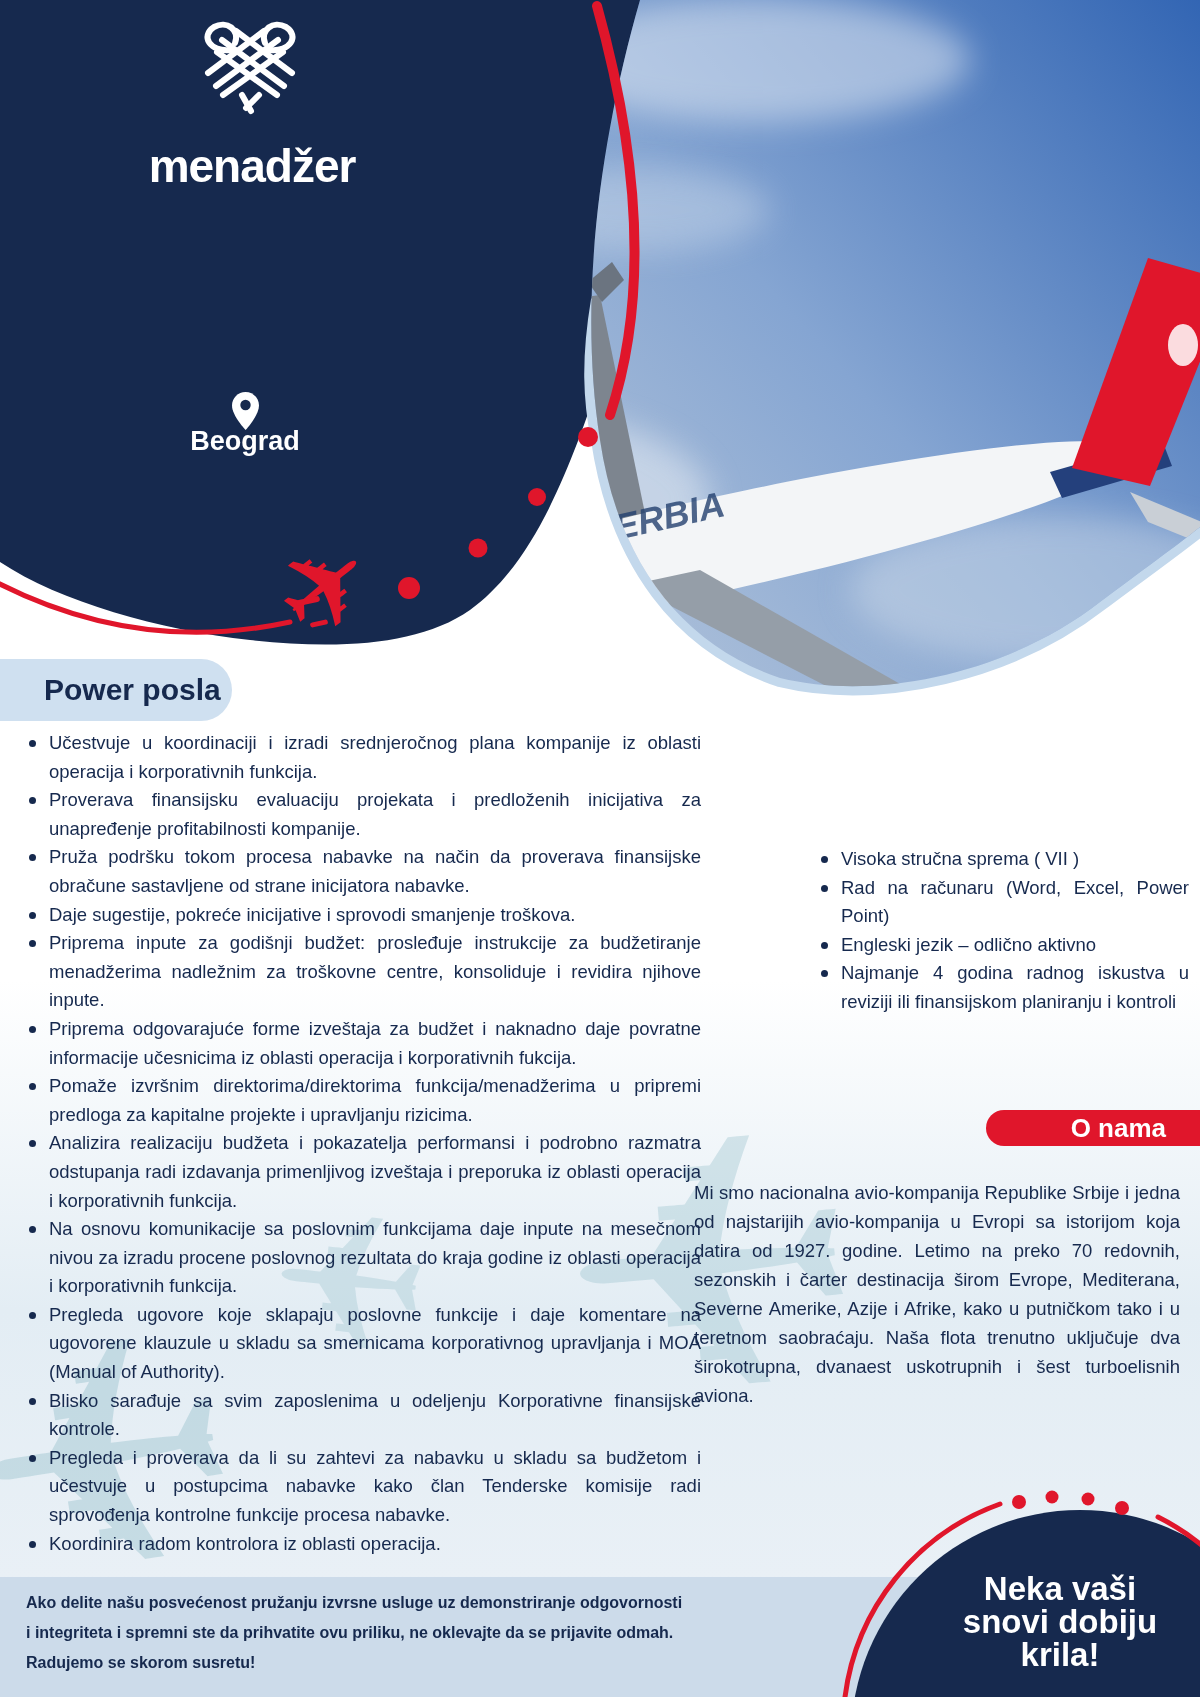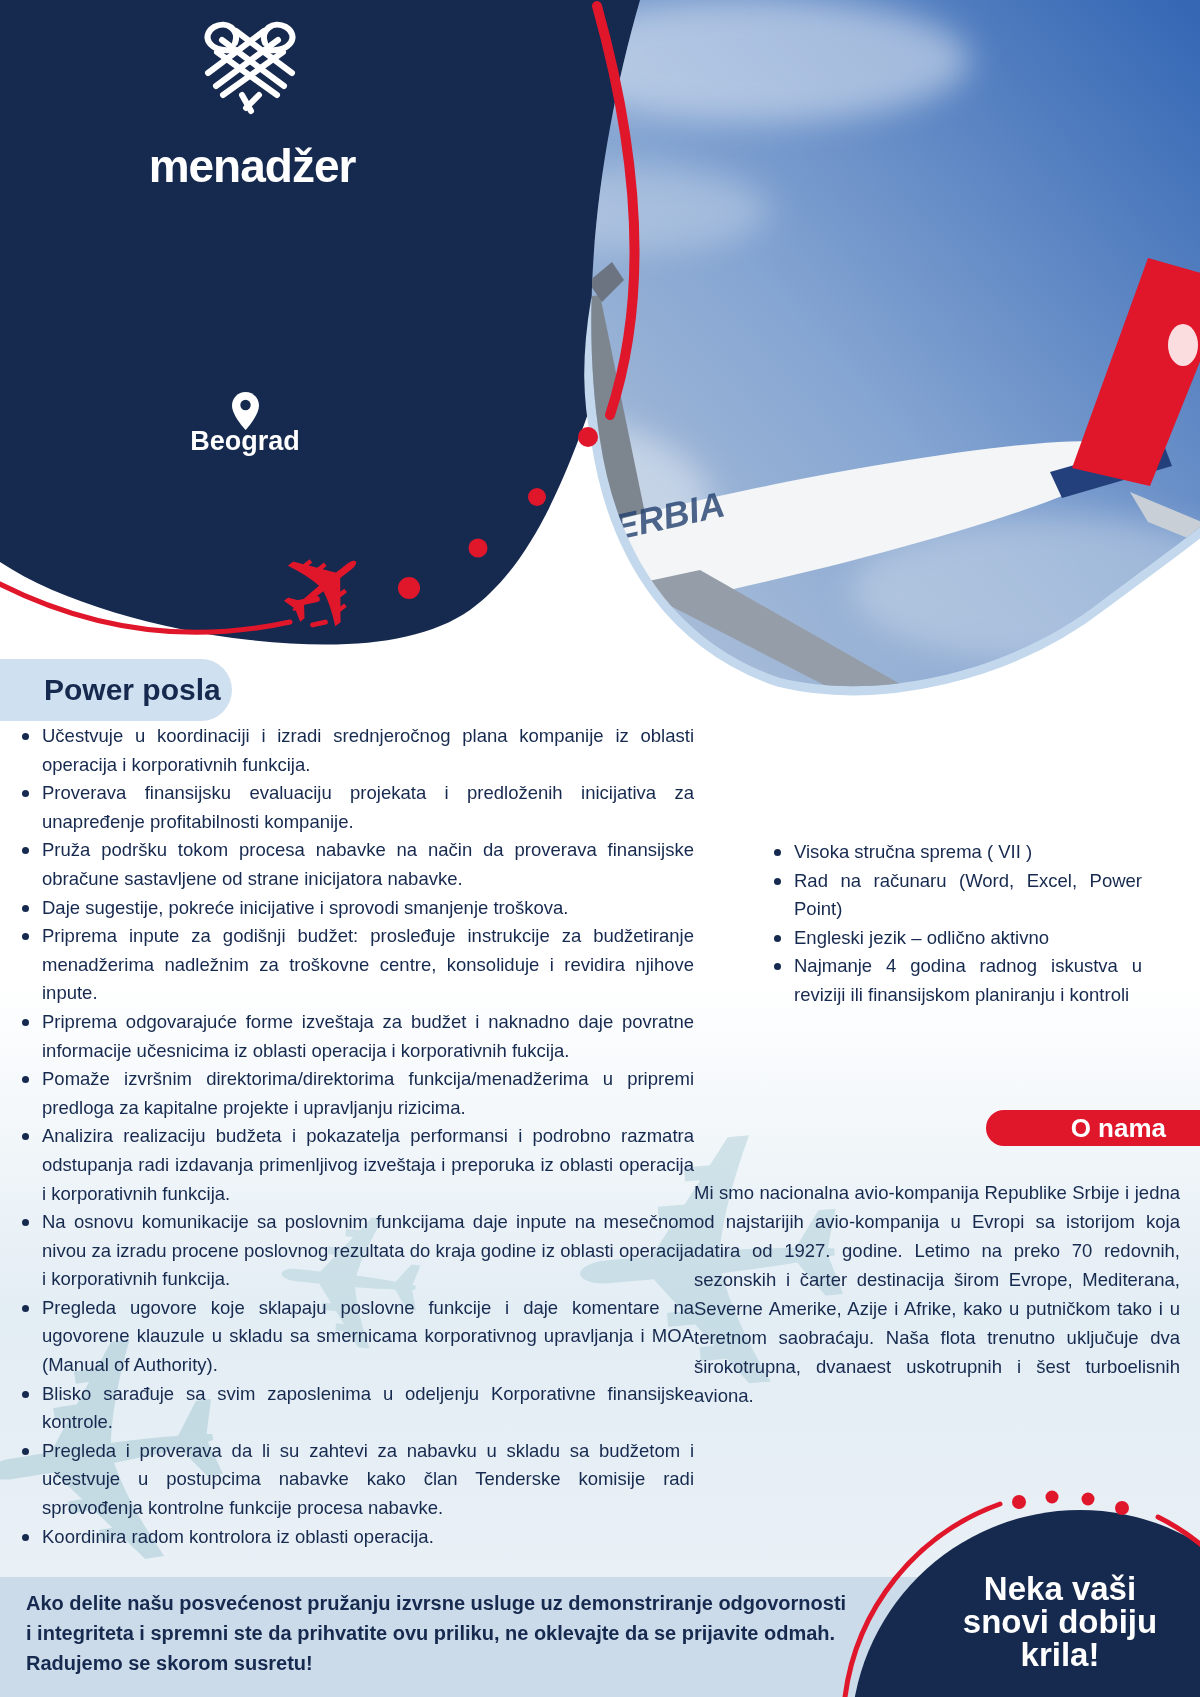--- a/index.html
+++ b/index.html
@@ -9,21 +9,21 @@
   .bg-lower{position:absolute;left:0;top:980px;width:1200px;height:600px;z-index:0;
             background:linear-gradient(180deg, rgba(230,238,246,0) 0%, #e3edf4 55%, #e9f0f6 100%);}
   .wm-plane{position:absolute;z-index:0;font-family:"DejaVu Sans",sans-serif;
             color:#9cc4cf;transform-origin:center;line-height:1;user-select:none;}
   .wm-a{left:-30px;top:1300px;font-size:320px;opacity:.45;transform:scaleX(-1) rotate(9deg);}
   .wm-b{left:560px;top:1090px;font-size:360px;opacity:.38;transform:scaleX(-1) rotate(5deg);}
   .wm-c{left:270px;top:1190px;font-size:190px;opacity:.35;transform:scaleX(-1) rotate(-6deg);}
   
   .bar{position:absolute;left:0;top:1577px;width:1200px;height:120px;background:#ccdbea;z-index:1;}
   .bar-text{position:absolute;left:26px;top:1588px;width:830px;z-index:3;
-            font-size:20px;font-weight:bold;line-height:30px;color:#16294e;}
+            font-size:16px;font-weight:bold;line-height:30px;color:#16294e;}
   
   .decor{position:absolute;left:0;top:0;z-index:2;pointer-events:none;}
   
   .logo{position:absolute;left:180px;top:16px;z-index:3;}
   .title{position:absolute;left:52px;top:126px;width:400px;z-index:3;text-align:center;
          color:#ffffff;font-weight:bold;font-size:46px;line-height:80px;letter-spacing:-1px;}
   .pin{position:absolute;left:232px;top:392px;z-index:3;}
   .loc{position:absolute;left:95px;top:426px;width:300px;z-index:3;text-align:center;
        color:#ffffff;font-weight:bold;font-size:27px;}
   
@@ -36,23 +36,23 @@
   .pill-opis{position:absolute;left:0;top:659px;width:232px;height:62px;z-index:3;box-sizing:border-box;
              background:#cfe0f0;border-radius:0 31px 31px 0;padding-left:44px;
              font-size:30px;font-weight:bold;line-height:62px;color:#16294e;}
   .pill-req{position:absolute;left:896px;top:752px;width:304px;height:45px;z-index:3;box-sizing:border-box;
             background:#16294e;border-radius:24px 0 0 24px;text-align:right;padding-right:14px;
             color:#fff;font-size:27px;font-weight:bold;line-height:45px;}
   .pill-onama{position:absolute;left:986px;top:1110px;width:214px;height:36px;z-index:3;box-sizing:border-box;
             background:#e0162b;border-radius:18px 0 0 18px;text-align:right;padding-right:34px;
             color:#fff;font-size:26px;font-weight:bold;line-height:36px;}
   
-  ul{list-style:none;margin:0;padding:0;}
+  ul{list-style:none;margin:7px;padding:0;}
   .job-list{position:absolute;left:16px;top:722px;width:678px;z-index:3;}
-  .req-list{position:absolute;left:768px;top:838px;width:374px;z-index:3;}
+  .req-list{position:absolute;left:808px;top:838px;width:374px;z-index:3;}
   .job-list li,.req-list li{position:relative;padding-left:26px;text-align:justify;
      font-size:18.5px;line-height:28.6px;color:#16294e;}
   .job-list li::before,.req-list li::before{content:"";position:absolute;left:6px;top:11px;
      width:7px;height:7px;border-radius:50%;background:#16294e;}
   .about{position:absolute;left:694px;top:1178px;width:486px;z-index:3;text-align:justify;
          font-size:18.5px;line-height:29px;color:#16294e;}
   
   .slogan{position:absolute;left:902px;top:1572px;width:316px;z-index:3;text-align:center;
           color:#ffffff;font-weight:bold;font-size:33px;line-height:33px;}
 </style>

